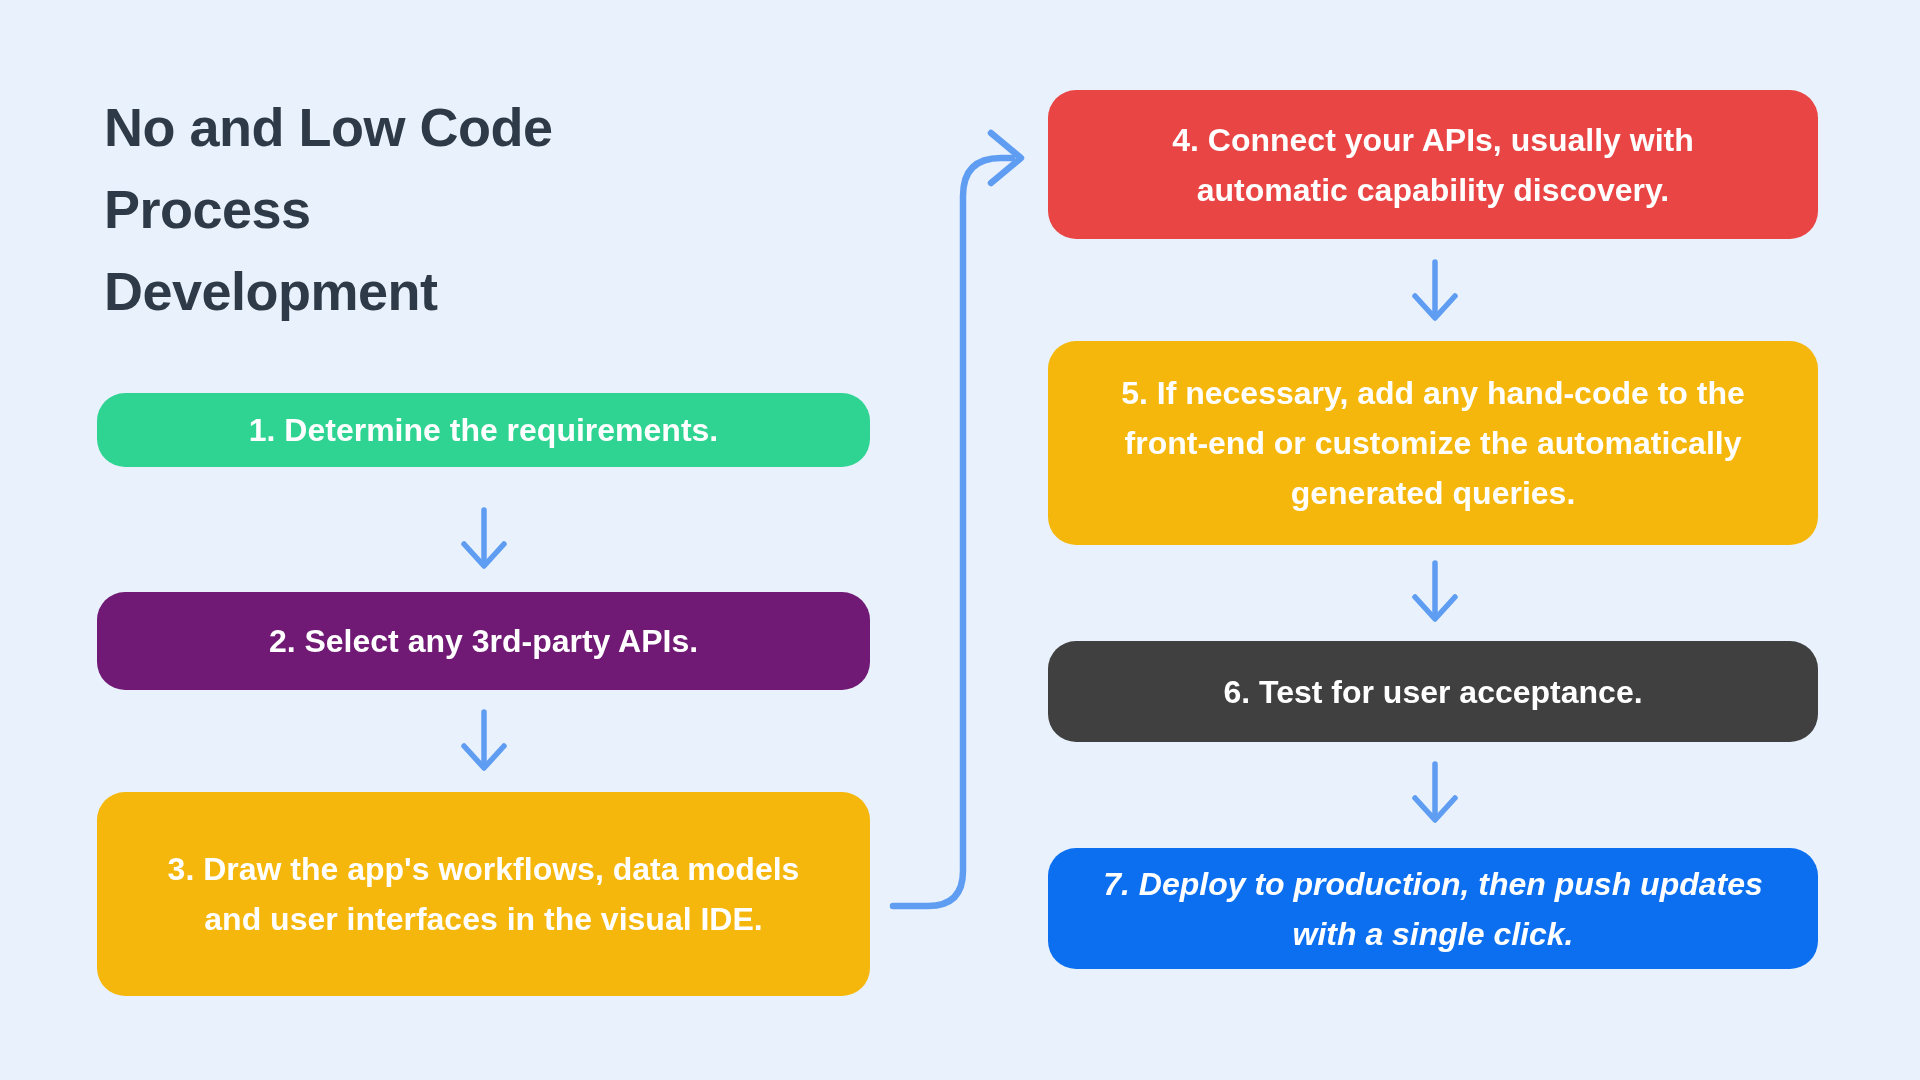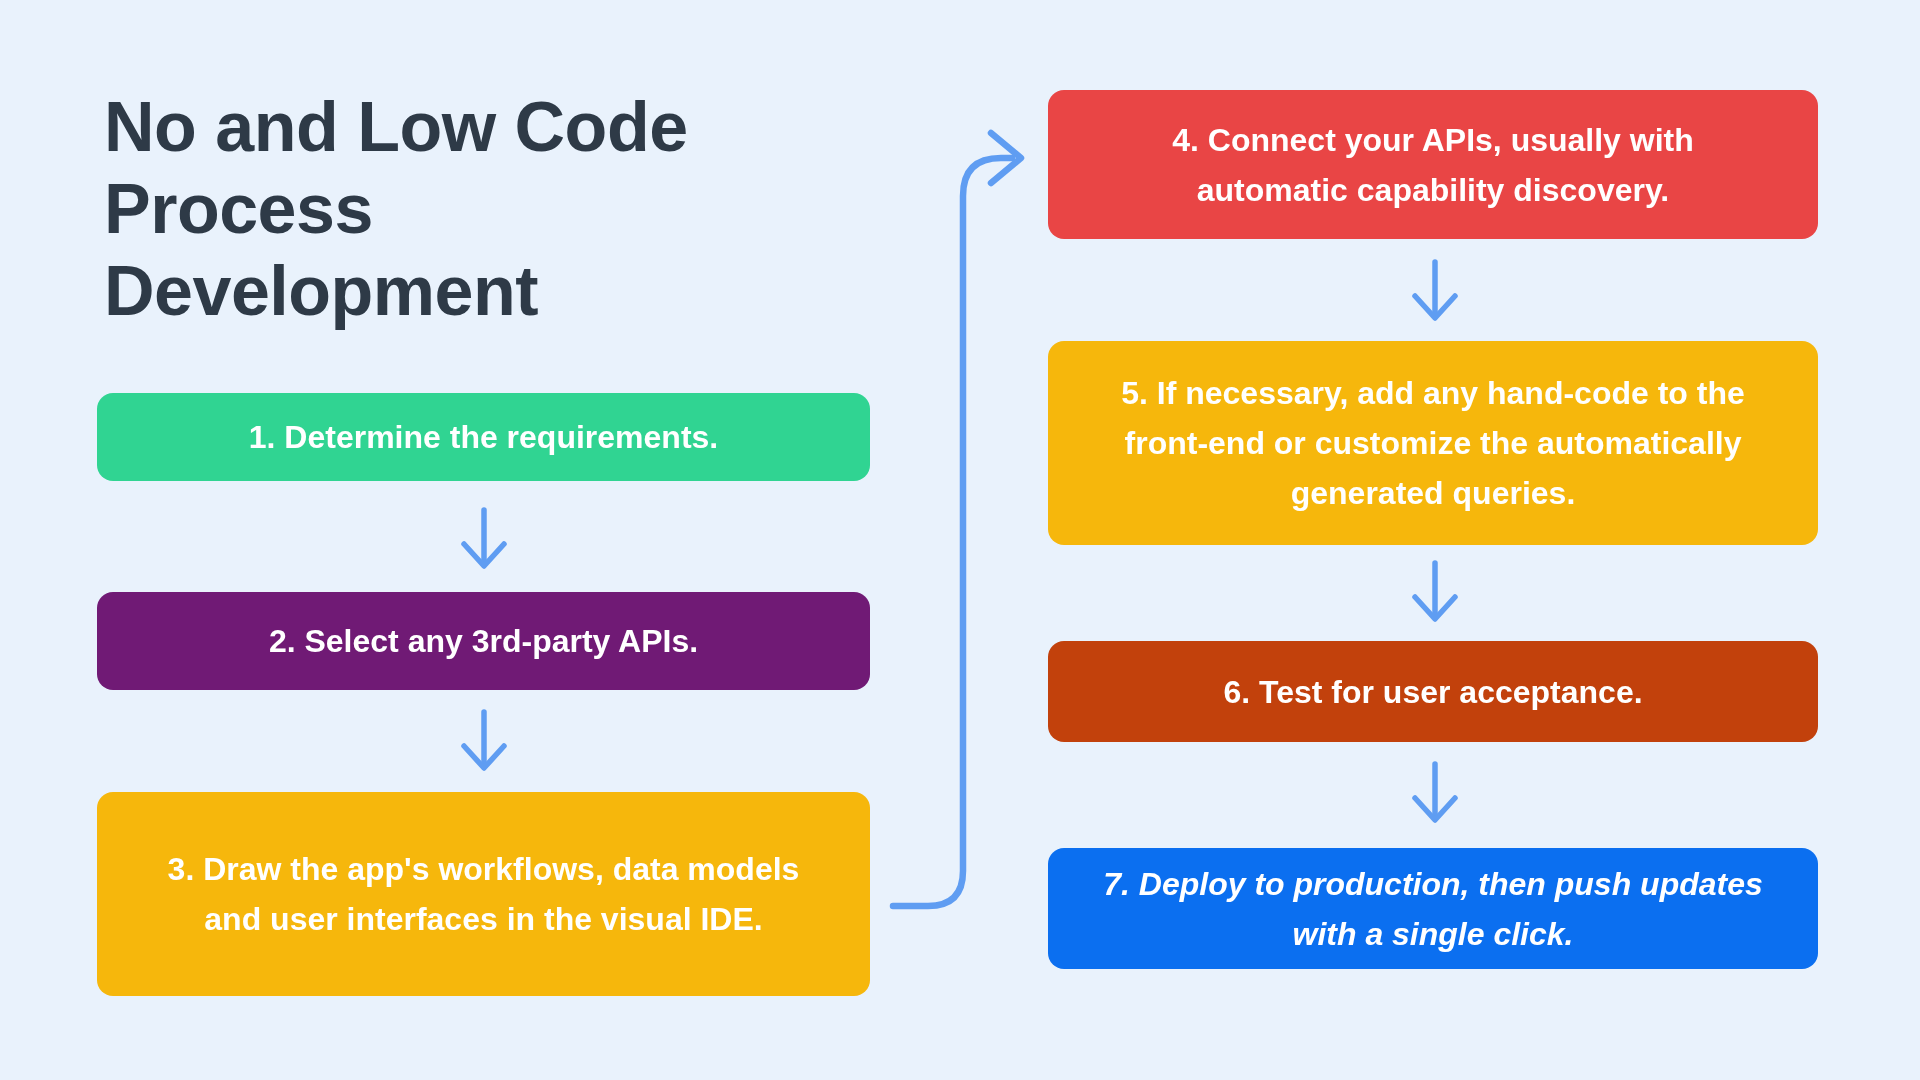--- a/index.html
+++ b/index.html
@@ -11,44 +11,44 @@
     height: 1080px;
     overflow: hidden;
     background: #e9f2fc; 
   }
 
   .title {
     position: absolute;
     left: 104px;
     top: 86px;
     margin: 0;
-    font-size: 70px;
+    font-size: 54px;
     line-height: 82px;
     font-weight: 700;
     letter-spacing: -0.5px;
     color: #2e3a47;
   }
   .title span { display: block; }
 
   .step {
     position: absolute;
     box-sizing: border-box;
-    border-radius: 16px;
+    border-radius: 28px;
     display: flex;
     align-items: center;
     justify-content: center;
     text-align: center;
     padding: 0 48px;
     color: #ffffff;
     font-weight: 700;
     font-size: 32px;
     line-height: 50px;
   }
 
-  .step-1 { left:  97px; top: 393px; width: 773px; height:  88px; }
+  .step-1 { left:  97px; top: 393px; width: 773px; height:  74px; }
   .step-2 { left:  97px; top: 592px; width: 773px; height:  98px; }
   .step-3 { left:  97px; top: 792px; width: 773px; height: 204px; }
   .step-4 { left: 1048px; top:  90px; width: 770px; height: 149px; }
   .step-5 { left: 1048px; top: 341px; width: 770px; height: 204px; justify-content: flex-end; }
   .step-6 { left: 1048px; top: 641px; width: 770px; height: 101px; }
   .step-7 { left: 1048px; top: 848px; width: 770px; height: 121px; font-style: italic; }
 
   .arrow-layer {
     position: absolute;
     inset: 0;
@@ -85,21 +85,21 @@
   <div class="step step-3" style="background-color: rgb(246, 183, 12);">
     <span>3. Draw the app's workflows, data models and user interfaces in the visual IDE.</span>
   </div>
 
   <div class="step step-4" style="background-color: rgb(233, 69, 69);">
     <span>4. Connect your APIs, usually with automatic capability discovery.</span>
   </div>
   <div class="step step-5" style="background-color: rgb(246, 183, 12);">
     <span>5. If necessary, add any hand-code to the front-end or customize the automatically generated queries.</span>
   </div>
-  <div class="step step-6" style="background-color: #c2410c;">
+  <div class="step step-6" style="background-color: #404040;">
     <span>6. Test for user acceptance.</span>
   </div>
   <div class="step step-7" style="background-color: rgb(11, 111, 240);">
     <span>7. Deploy to production, then push updates with a single click.</span>
   </div>
 
   <svg class="arrow-layer" viewBox="0 0 1920 1080" xmlns="http://www.w3.org/2000/svg">
 
     <g class="down-arrow" style="stroke: rgb(95, 157, 242);">
       <path d="M 484 510 V 562"></path>

